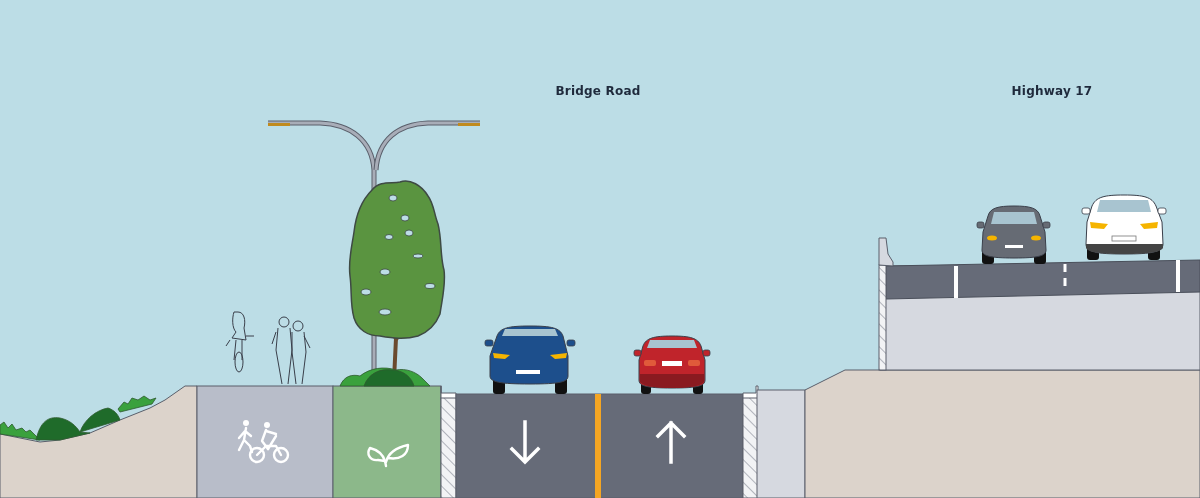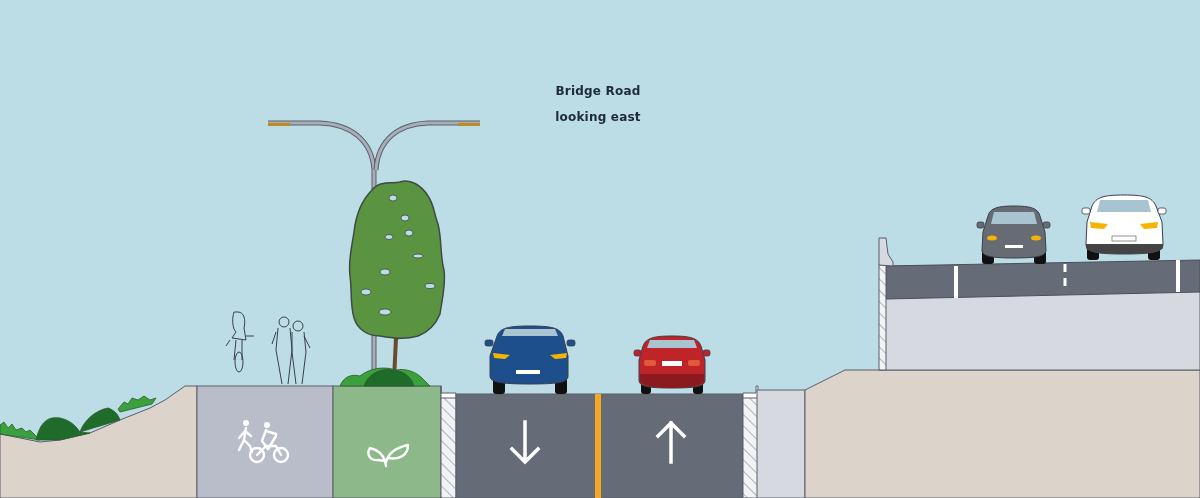--- a/index.html
+++ b/index.html
@@ -178,17 +178,17 @@
       <rect x="1158" y="208" width="8" height="6" rx="2" fill="#fff" stroke="#3a3f4a" stroke-width="0.8"></rect>
       <path d="M1090 222 L1108 224 L1104 229 L1091 228 Z" fill="#f5b400"></path>
       <path d="M1158 222 L1140 224 L1144 229 L1157 228 Z" fill="#f5b400"></path>
       <rect x="1112" y="236" width="24" height="5" fill="#fff" stroke="#777" stroke-width="0.8"></rect>
       <path d="M1086 244 L1163 244 L1163 248 C1160 252 1150 254 1124 254 C1098 254 1088 252 1086 248 Z" fill="#444"></path>
     </g>
   </svg>
 
   <div class="label" style="left:500px; top:78px; width:196px;">
     <div>Bridge Road</div>
-    <div>looking east</div>
   </div>
 
+  <div class="label" style="left:972px; top:78px; width:160px;">Highway 17</div>
 
 </div>
 
 </body></html>

